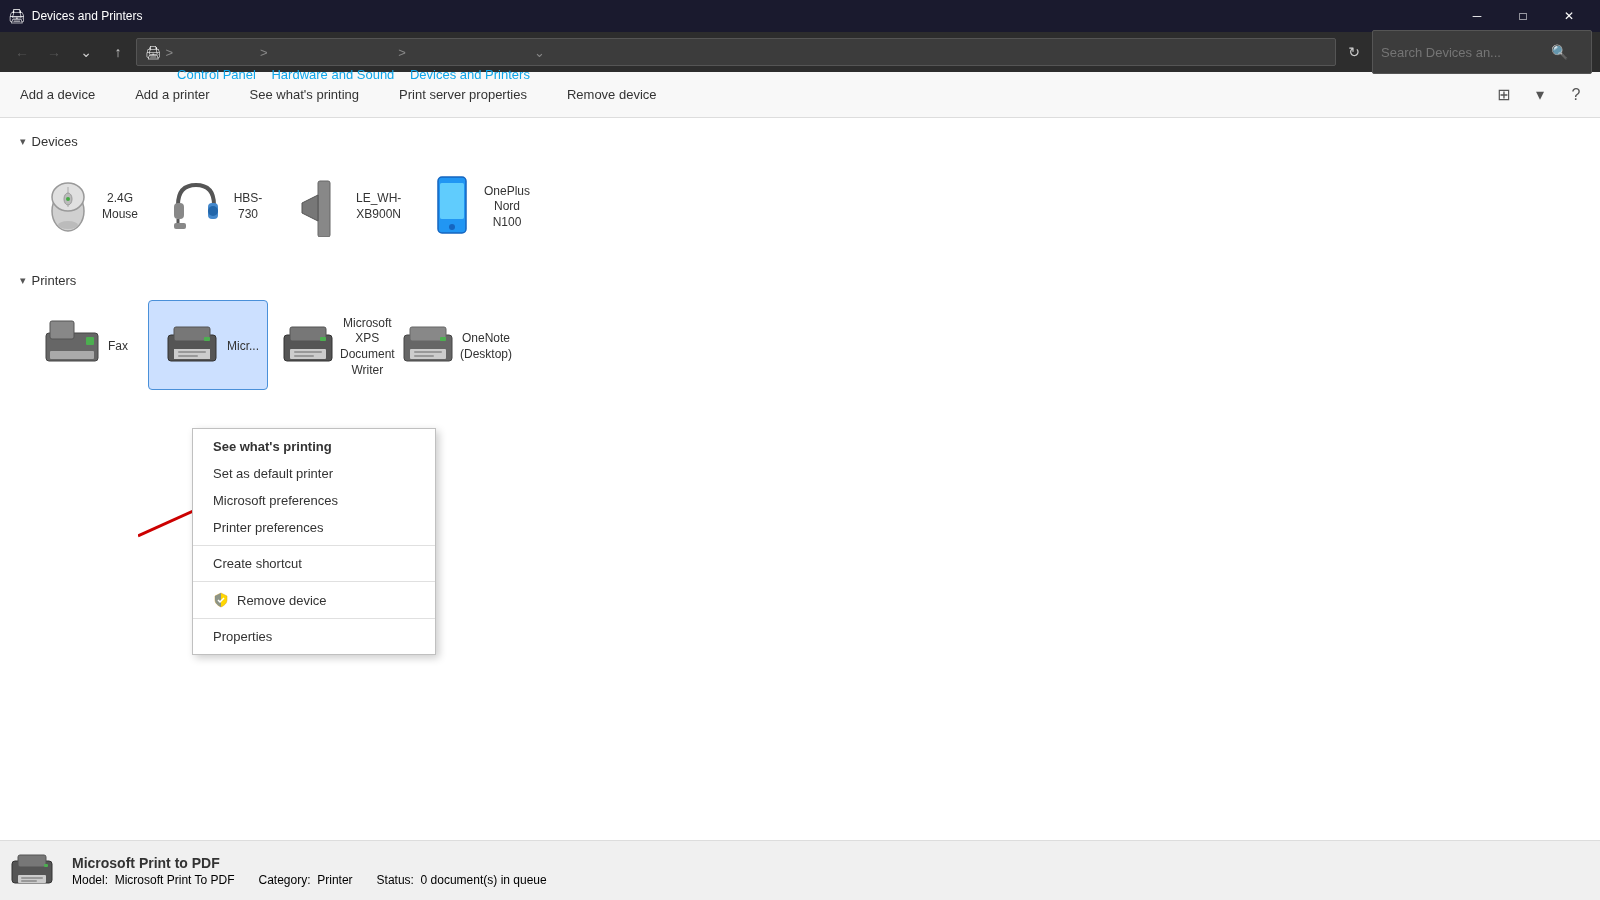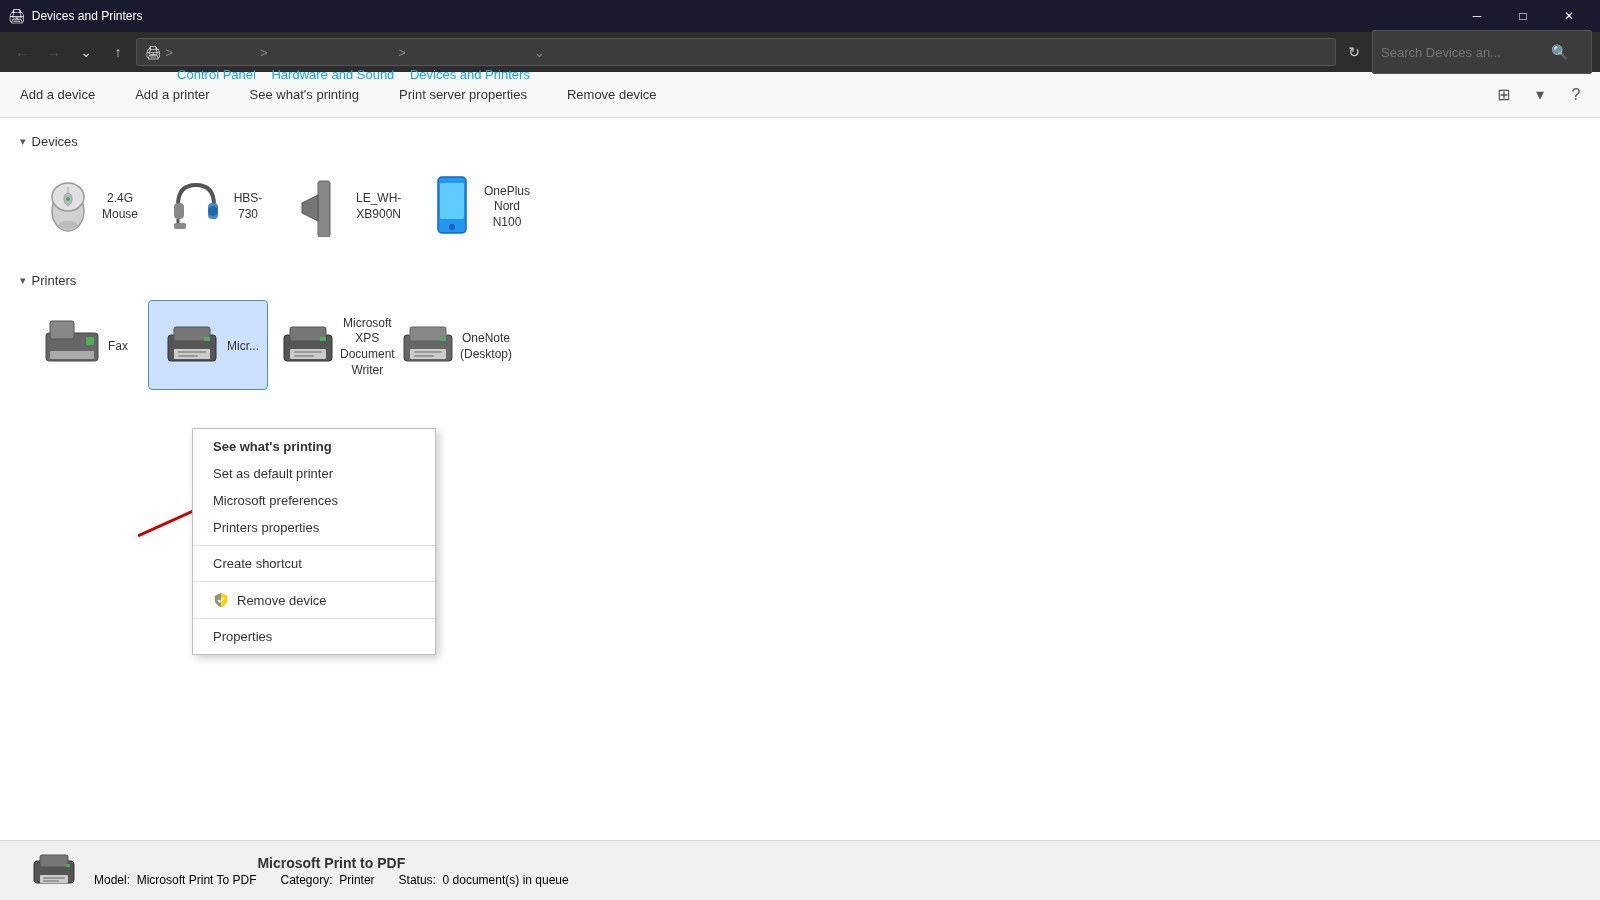--- a/index.html
+++ b/index.html
@@ -174,23 +174,22 @@
     .statusbar {
       position: fixed;
       bottom: 0;
       left: 0;
       right: 0;
       height: 60px;
       background: #f0f0f0;
       border-top: 1px solid #ddd;
       display: flex;
       align-items: center;
-      padding: 0 30px;
+      padding: 0 8px;
       gap: 16px;
-      text-align: center;
     }
     .status-printer-icon { width: 48px; height: 48px; }
     .status-info { display: flex; flex-direction: column; gap: 2px; }
     .status-name { font-size: 14px; font-weight: 600; color: #333; }
     .status-details { display: flex; gap: 24px; }
     .status-field { font-size: 12px; color: #555; }
     .status-field span { color: #000000; }
 
     
     .printers-grid {
@@ -372,21 +371,21 @@
 
   <svg class="red-arrow" viewBox="0 0 80 40" xmlns="http://www.w3.org/2000/svg">
     <line x1="0" y1="38" x2="62" y2="10" stroke="#cc0000" stroke-width="3"></line>
     <polygon points="62,2 58,14 70,14" fill="#cc0000" transform="rotate(-30,62,10)"></polygon>
   </svg>
 
   <div class="context-menu">
     <div class="context-menu-item bold">See what's printing</div>
     <div class="context-menu-item">Set as default printer</div>
     <div class="context-menu-item">Microsoft preferences</div>
-    <div class="context-menu-item">Printers properties</div>
+    <div class="context-menu-item">Printer preferences</div>
     <div class="context-menu-sep"></div>
     <div class="context-menu-item">Create shortcut</div>
     <div class="context-menu-sep"></div>
     <div class="context-menu-item">
       <svg class="shield-icon" viewBox="0 0 16 16" xmlns="http://www.w3.org/2000/svg">
         <path d="M8 1L2 4v4c0 3 2.5 5.5 6 7 3.5-1.5 6-4 6-7V4L8 1z" fill="#FFD700" stroke="#DAA520" stroke-width="0.5"></path>
         <path d="M8 1L2 4v4c0 3 2.5 5.5 6 7" fill="#4169E1" opacity="0.6"></path>
         <path d="M5 8l2 2 4-4" stroke="white" stroke-width="1.5" fill="none"></path>
       </svg>
       Remove device

